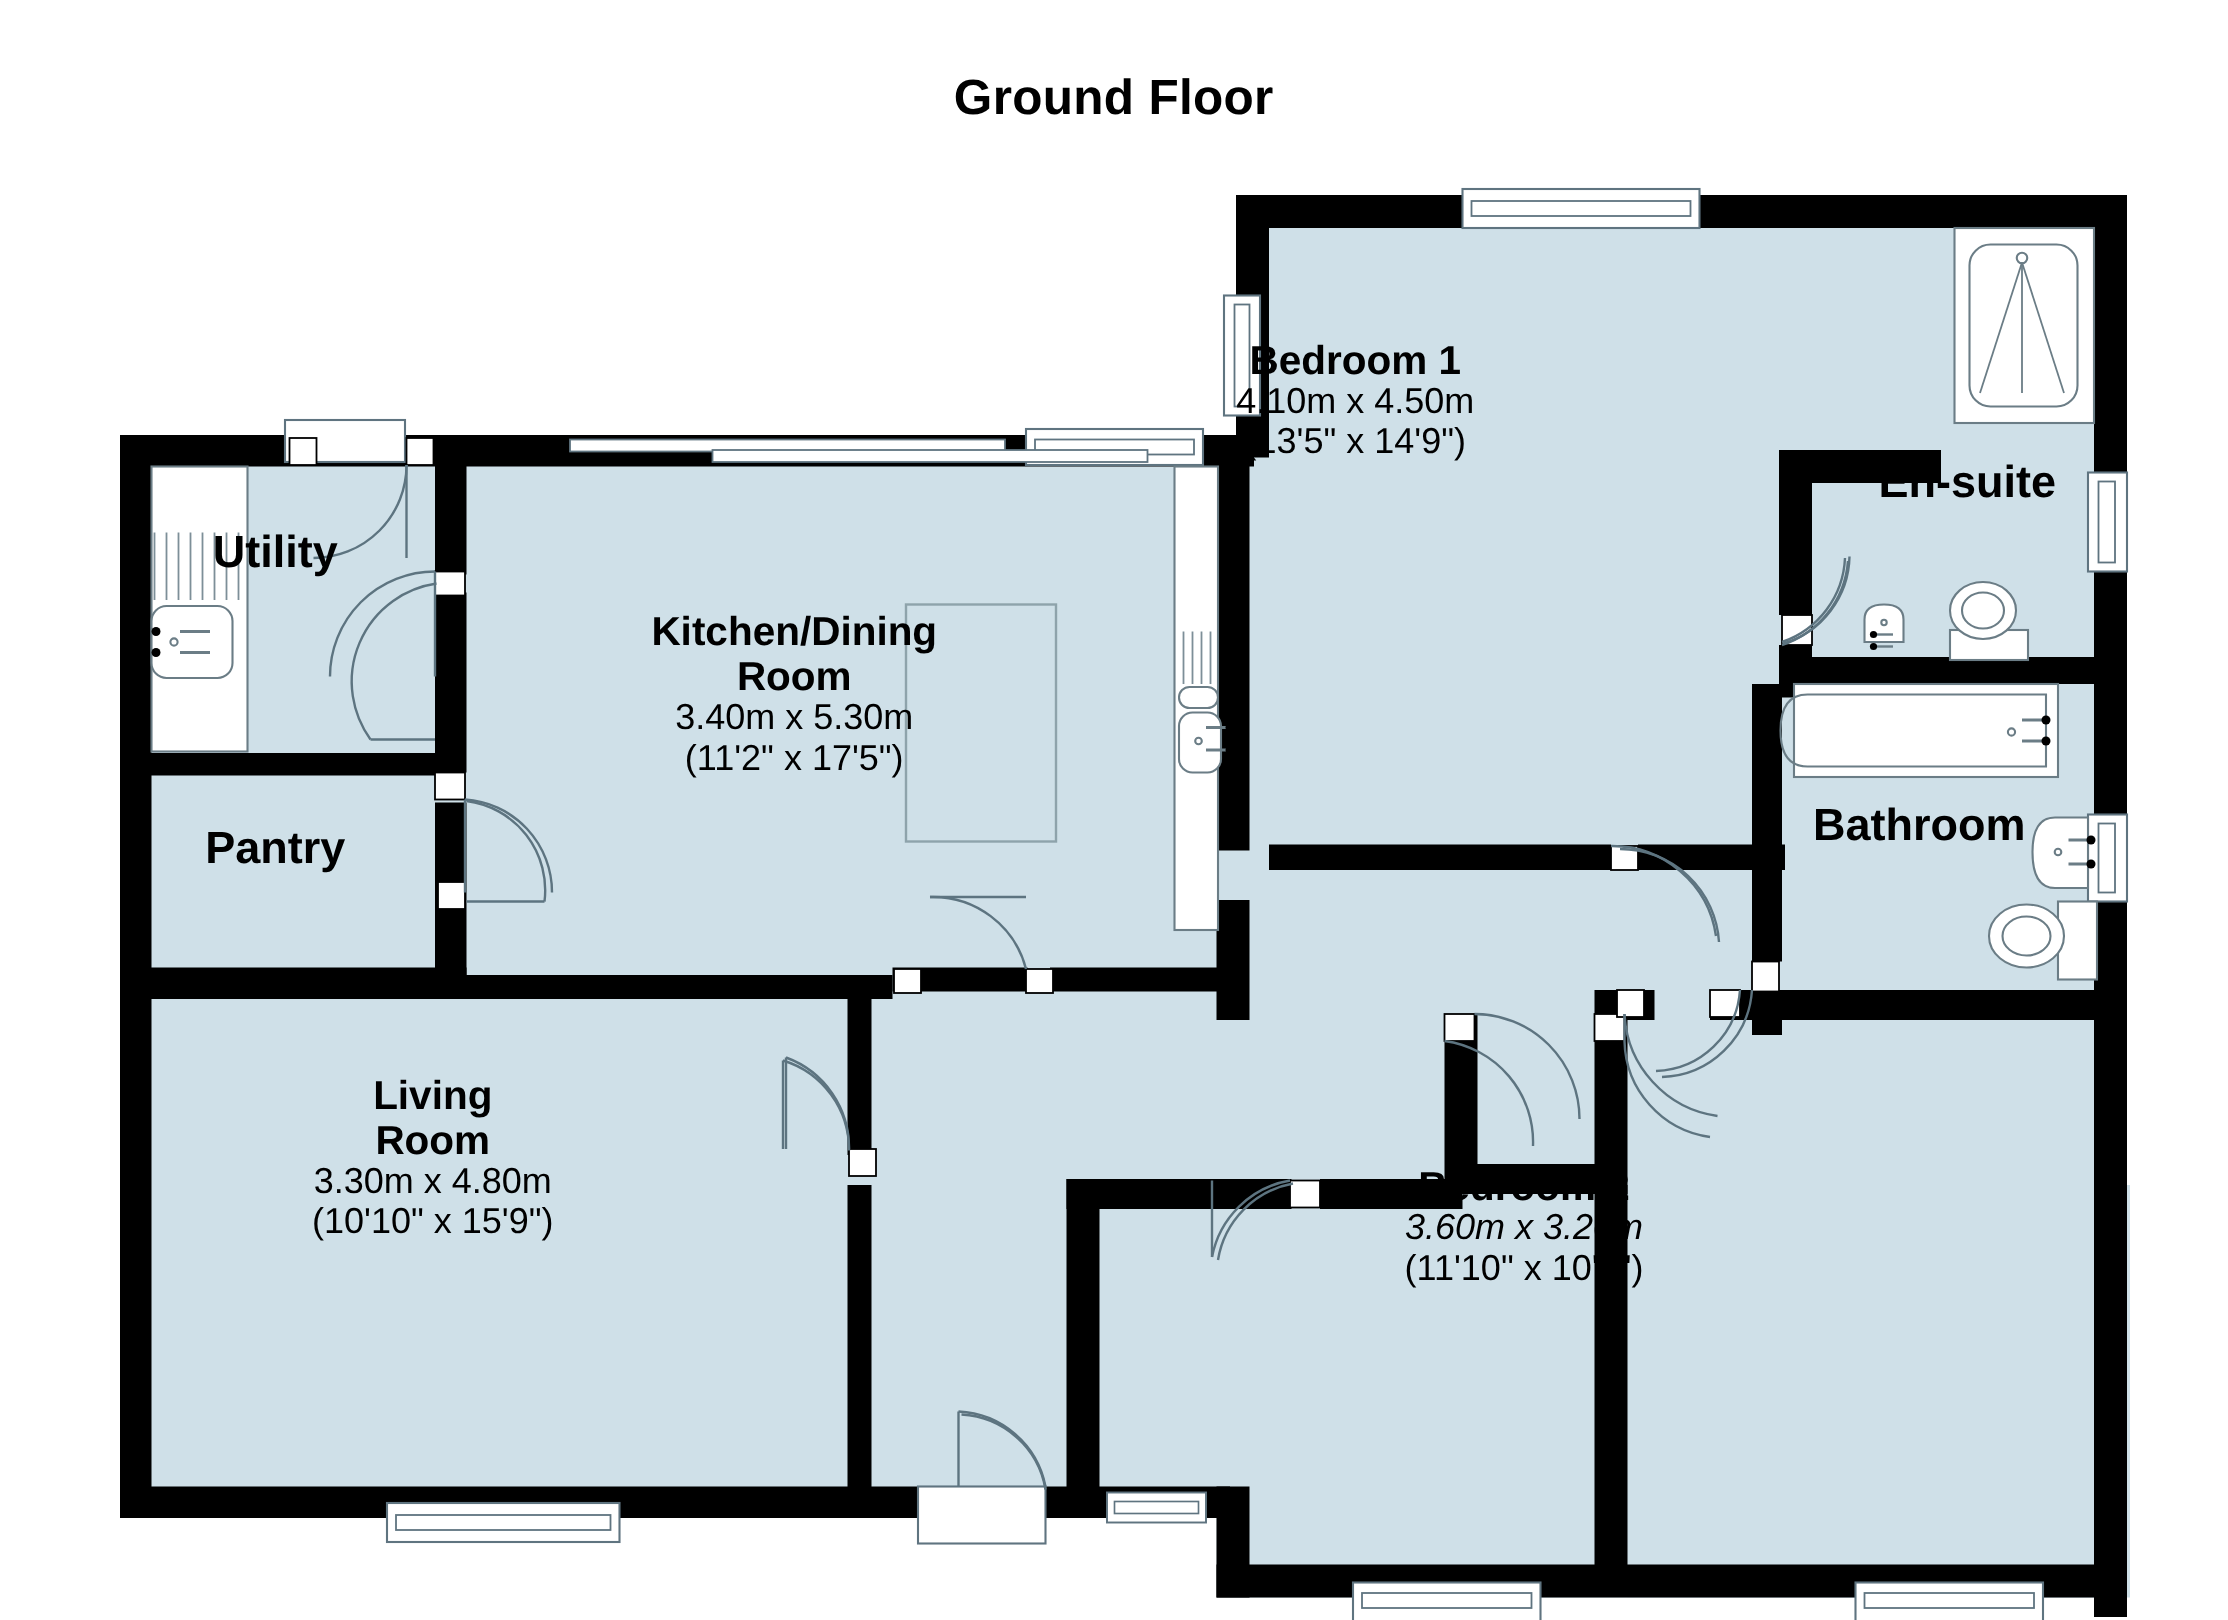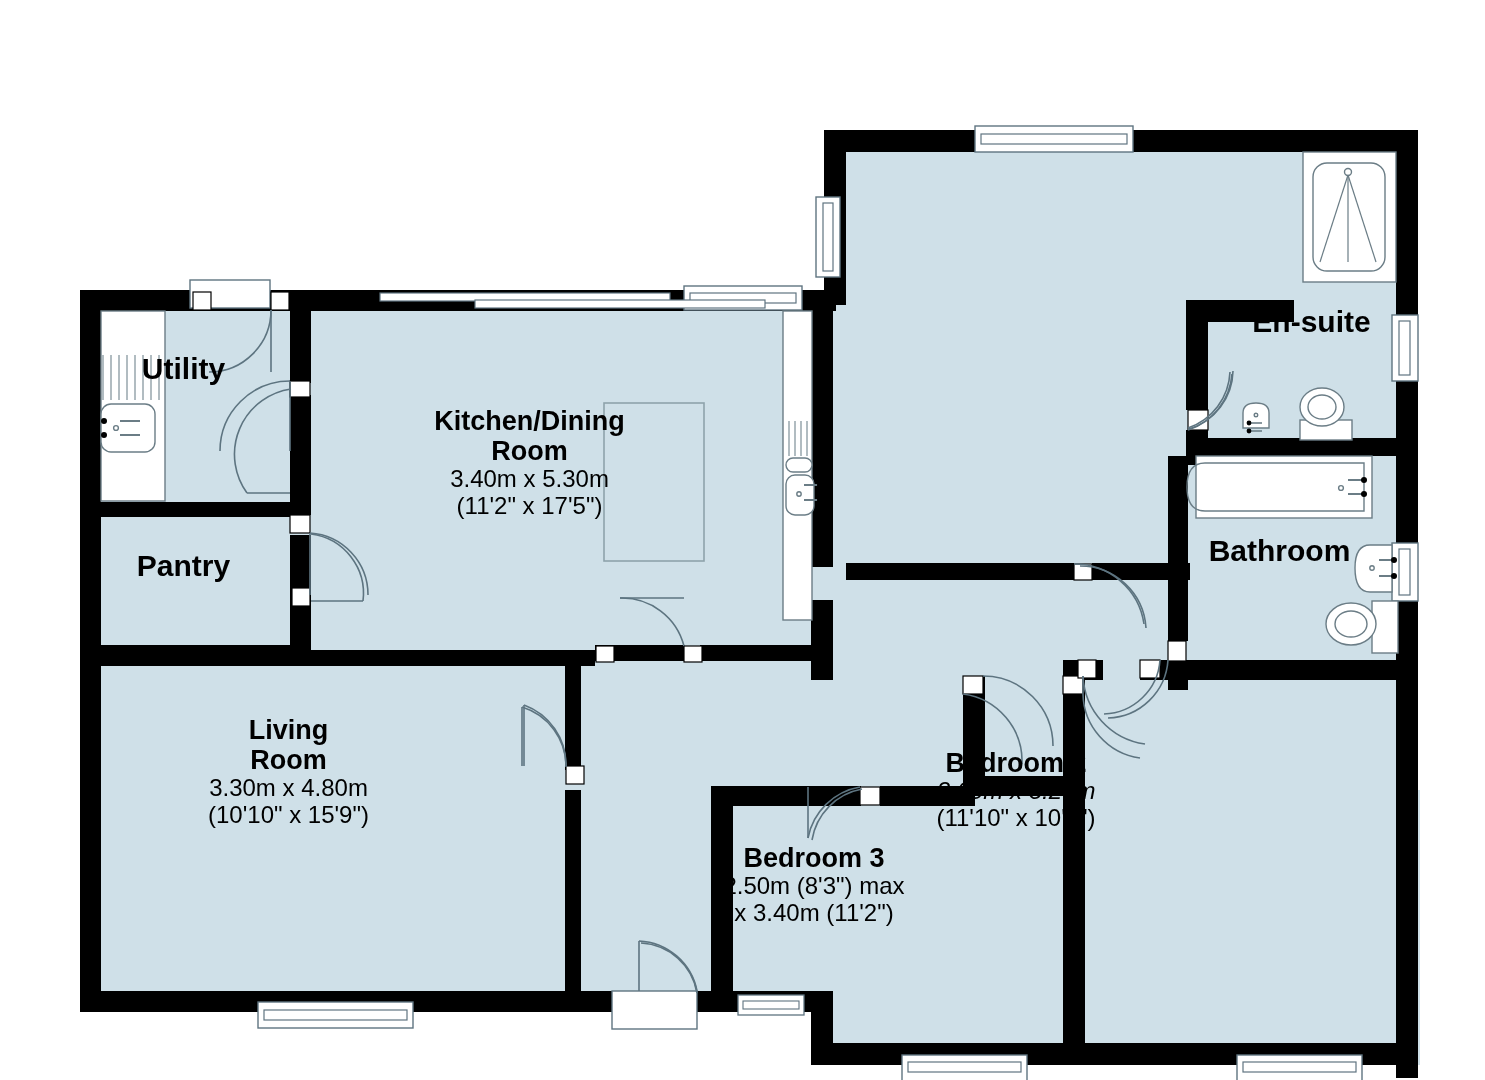--- a/index.html
+++ b/index.html
@@ -56,20 +56,21 @@
   }
   .room-label.small .rl-name {
     font-size: 30px;
   }
 </style>
 </head>
 <body>
 
 <div id="plan-root">
 
+  <div id="floor-title">Ground Floor</div>
 
   <svg class="plan-svg" viewBox="0 0 1485 1080">
 
     <g>
 
       <path d="M 88 297 L 824 297 L 824 660 L 1190 660 L 1190 1010 L 811 1010
                L 811 1005 L 88 1005 Z" fill="#cfe0e8"></path>
 
       <path d="M 824 135 L 1410 135 L 1410 660 L 1190 660 L 1190 1010 L 1410 1010
                L 1410 1065 L 811 1065 L 811 660 L 824 660 Z" fill="#cfe0e8"></path>
@@ -383,46 +384,46 @@
         <path d="M 1080 566 A 66 66 0 0 1 1146 628"></path>
 
         <path d="M 697 991 A 62 62 0 0 0 639 941"></path>
         <line x1="639" y1="941" x2="639" y2="991" stroke="#5d7480"></line>
         <path d="M 697 993 A 60 60 0 0 0 641 943"></path>
       </g>
     </g>
 
   </svg>
 
+  <div class="room-label" style="left:0; top:225px; width:1485px;">
+    <span class="rl-name" style="margin-left:322px;">Bedroom 1</span>
+    <span class="rl-dim" style="margin-left:322px;">4.10m x 4.50m</span>
+    <span class="rl-dim" style="margin-left:322px;">(13'5" x 14'9")</span>
+  </div>
 
   <div class="room-label" style="left:0; top:406px; width:1485px;margin-left:30px;">
     <span class="rl-name" style="margin-left:-486px;">Kitchen/Dining</span>
     <span class="rl-name" style="margin-left:-486px;">Room</span>
     <span class="rl-dim" style="margin-left:-486px;">3.40m x 5.30m</span>
     <span class="rl-dim" style="margin-left:-486px;">(11'2" x 17'5")</span>
   </div>
 
   <div class="room-label" style="left:16px; top:715px; width:1197px;">
     <span class="rl-name" style="margin-left:-652px;">Living</span>
     <span class="rl-name" style="margin-left:-652px;">Room</span>
     <span class="rl-dim" style="margin-left:-652px;">3.30m x 4.80m</span>
     <span class="rl-dim" style="margin-left:-652px;">(10'10" x 15'9")</span>
   </div>
 
   <div class="room-label" style="left:0; top:748px; width:1485px;">
-    <span class="rl-name" style="margin-left:547px;">Bedroom 2</span>
+    <span class="rl-name" style="margin-left:547px;margin-top:28px;">Bedroom 2</span>
     <span class="rl-dim" style="margin-left:547px;font-style:italic;">3.60m x 3.20m</span>
     <span class="rl-dim" style="margin-left:547px;">(11'10" x 10'6")</span>
   </div>
 
-  <div class="room-label" style="left:0; top:843px; width:1485px;">
-    <span class="rl-name" style="margin-left:143px;">Bedroom 3</span>
-    <span class="rl-dim" style="margin-left:143px;">2.50m (8'3") max</span>
-    <span class="rl-dim" style="margin-left:143px;">x 3.40m (11'2")</span>
-  </div>
 
   <div class="room-label small" style="left:0; top:352px; width:1445px;">
     <span class="rl-name" style="margin-left:-1078px;">Utility</span>
   </div>
 
   <div class="room-label small" style="left:0; top:549px; width:1471px;">
     <span class="rl-name" style="margin-left:-1104px;">Pantry</span>
   </div>
 
   <div class="room-label small" style="left:0; top:305px; width:1485px;">

